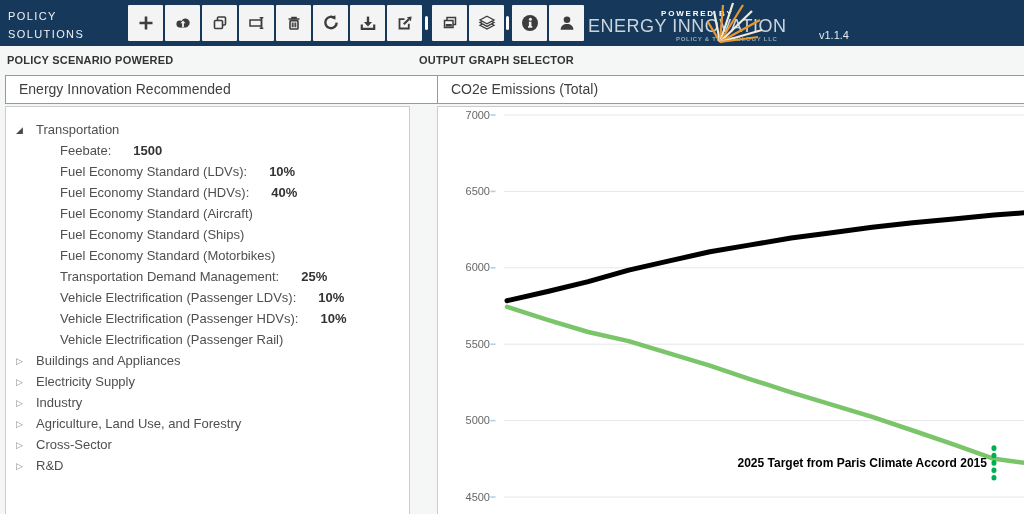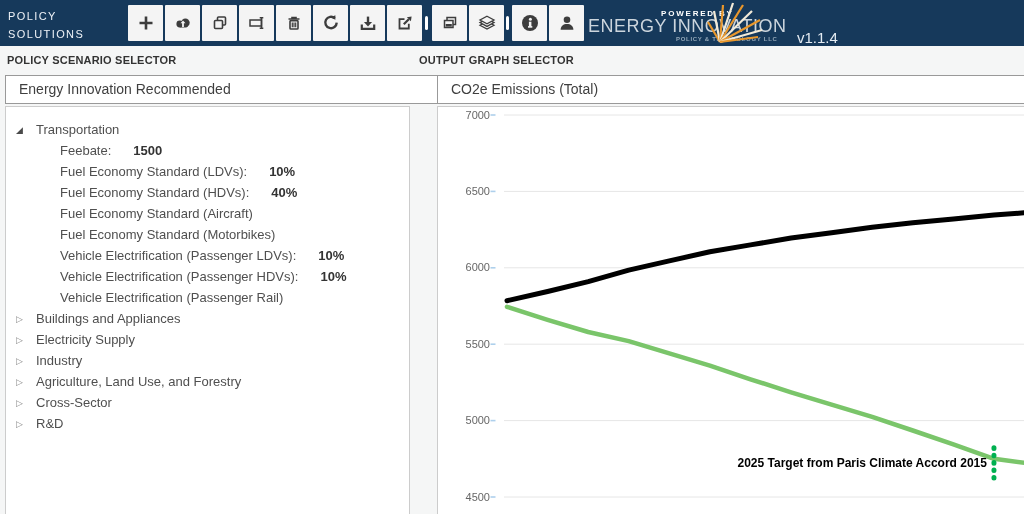--- a/index.html
+++ b/index.html
@@ -9,21 +9,21 @@
   
   .topbar{position:absolute;left:0;top:0;width:1024px;height:46px;background:#16395b}
   .logo{position:absolute;left:8px;top:8px;color:#eef2f7;font-size:11px;line-height:17.5px;letter-spacing:1.4px;font-weight:400}
   .tbtn{position:absolute;top:5px;width:35px;height:36px;background:#f4f4f4;border:none;border-radius:1px;
         display:flex;align-items:center;justify-content:center;cursor:pointer;padding:0}
   .tbtn svg{display:block}
   .sep{position:absolute;top:16px;width:3px;height:14px;background:#fff;border-radius:2px}
   .powered{position:absolute;left:661px;top:9px;font-size:8px;font-weight:bold;letter-spacing:1.8px;color:#fff}
   .brandname{position:absolute;left:588px;top:16px;font-size:18px;color:#ccd5dd;letter-spacing:.5px;font-weight:400}
   .brandsub{position:absolute;left:676px;top:36px;font-size:6px;font-weight:bold;color:#93a7b8;letter-spacing:.7px}
-  .version{position:absolute;left:797px;top:29px;font-size:15px;color:#e4ebf2}
+  .version{position:absolute;left:819px;top:29px;font-size:11px;color:#e4ebf2}
   .sunburst{position:absolute;left:706px;top:2px}
 
   
   .panel-label{position:absolute;font-size:11px;font-weight:bold;color:#333;letter-spacing:.2px}
   .selectbox{position:absolute;height:29px;background:#fff;border:1px solid #999;cursor:pointer}
   .selectbox .val{display:block;font-size:14px;color:#3f3f3f;line-height:27px;padding-left:13px;white-space:nowrap}
   .arrowbtn{position:absolute;top:1px;right:1px;bottom:1px;width:18px;
             background:linear-gradient(#f8f8f8,#dcdcdc);border:1px solid #8a8a8a;
             display:flex;align-items:center;justify-content:center}
   .caret{width:0;height:0;border-left:3.5px solid transparent;border-right:3.5px solid transparent;border-top:4.5px solid #111}
@@ -150,21 +150,21 @@
       <line x1="14" y1="40" x2="37" y2="3" stroke="#e8972c"></line>
       <line x1="14" y1="40" x2="46" y2="9" stroke="#f2ead8"></line>
       <line x1="14" y1="40" x2="54" y2="18" stroke="#e8972c"></line>
       <line x1="14" y1="40" x2="56" y2="28" stroke="#f2ead8"></line>
       <line x1="14" y1="40" x2="52" y2="35" stroke="#e8972c"></line>
     </g>
   </svg>
   <div class="version">v1.1.4</div>
 </div>
 
-<div class="panel-label" style="left:7px;top:54px">POLICY SCENARIO SELECTOR</div>
+<div class="panel-label" style="left:7px;top:54px">POLICY SCENARIO POWERED</div>
 
 <div class="selectbox lsel">
   <span class="val">Energy Innovation Recommended</span>
   <span class="arrowbtn">
     <span class="caret"></span>
   </span>
 </div>
 
 <div class="treebox">
     <div class="tree-row lvl0">
@@ -180,21 +180,28 @@
       <span class="tval">10%</span>
     </div>
     <div class="tree-row lvl1">
       <span>Fuel Economy Standard (HDVs):</span>
       <span class="tval">40%</span>
     </div>
     <div class="tree-row lvl1">
       <span>Fuel Economy Standard (Aircraft)</span>
     </div>
     <div class="tree-row lvl1">
+      <span>Fuel Economy Standard (Ships)</span>
+    </div>
+    <div class="tree-row lvl1">
       <span>Fuel Economy Standard (Motorbikes)</span>
+    </div>
+    <div class="tree-row lvl1">
+      <span>Transportation Demand Management:</span>
+      <span class="tval">25%</span>
     </div>
     <div class="tree-row lvl1">
       <span>Vehicle Electrification (Passenger LDVs):</span>
       <span class="tval">10%</span>
     </div>
     <div class="tree-row lvl1">
       <span>Vehicle Electrification (Passenger HDVs):</span>
       <span class="tval">10%</span>
     </div>
     <div class="tree-row lvl1">

